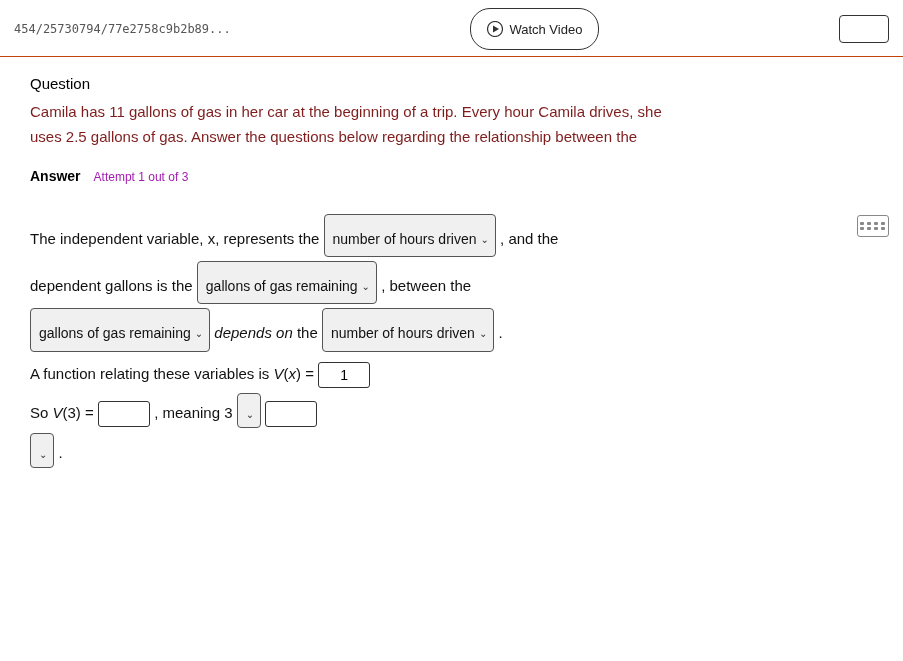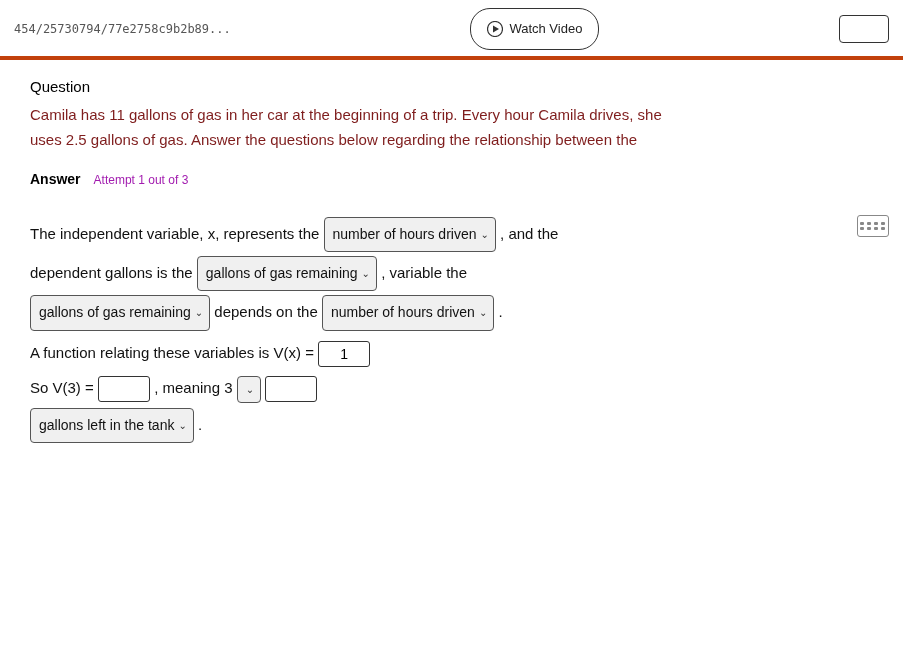--- a/index.html
+++ b/index.html
@@ -11,32 +11,32 @@
       min-height: 661px;
       position: relative;
       overflow: hidden;
     }
 
     .top-bar {
       display: flex;
       justify-content: space-between;
       align-items: center;
       padding: 8px 14px 6px 14px;
-      border-bottom: 4px solid #c2410c;
+      border-bottom: 1px solid #c2410c;
     }
 
     .top-bar-left {
       font-size: 12px;
       color: #555;
       font-family: monospace;
     }
 
     .watch-video-btn {
       display: flex;
-      align-items: flex-start;
+      align-items: center;
       gap: 6px;
       border: 1.5px solid #333;
       border-radius: 20px;
       padding: 12px 16px;
       font-size: 13px;
       font-family: Arial, sans-serif;
       background: #fff;
       cursor: pointer;
       color: #222;
     }
@@ -127,21 +127,21 @@
       line-height: 2.1;
       color: #111;
       font-family: Arial, sans-serif;
     }
 
     .dropdown-select {
       display: inline-flex;
       align-items: center;
       border: 1.5px solid #555;
       border-radius: 4px;
-      padding: 2px 6px 2px 8px;
+      padding: 10px 6px 2px 8px;
       font-size: 14px;
       font-family: Arial, sans-serif;
       background: #fff;
       cursor: pointer;
       gap: 4px;
       white-space: nowrap;
     }
 
     .dropdown-select .chevron {
       font-size: 10px;
@@ -154,20 +154,21 @@
       height: 26px;
       border: 1.5px solid #333;
       border-radius: 3px;
       font-size: 14px;
       font-family: Arial, sans-serif;
       text-align: center;
       vertical-align: middle;
     }
 
     .italics {
+      font-style: italic;
     }
 
     .answer-block {
       margin-bottom: 4px;
     }
 
     .gallons-dropdown {
       background: #f0f0f0;
     }
   </style>
@@ -224,21 +225,21 @@
       </span>
       <span>, and the</span>
     </div>
 
     <div class="answer-line answer-block">
       <span>dependent gallons is the</span>
       <span class="dropdown-select gallons-dropdown">
         <span>gallons of gas remaining</span>
         <span class="chevron">⌄</span>
       </span>
-      <span>, variable the</span>
+      <span>, between the</span>
     </div>
 
     <div class="answer-line answer-block">
       <span class="dropdown-select gallons-dropdown">
         <span>gallons of gas remaining</span>
         <span class="chevron">⌄</span>
       </span>
       <span> <span class="italics">depends on</span> the </span>
       <span class="dropdown-select gallons-dropdown">
         <span>number of hours driven</span>
@@ -257,20 +258,19 @@
       <input class="inline-input" type="text" value="" style="">
       <span>, meaning 3</span>
       <span class="dropdown-select gallons-dropdown">
         <span class="chevron">⌄</span>
       </span>
       <input class="inline-input" type="text" value="" style="">
     </div>
 
     <div class="answer-line answer-block" style="margin-top:2px;">
       <span class="dropdown-select gallons-dropdown">
-        <span>gallons left in the tank</span>
         <span class="chevron">⌄</span>
       </span>
       <span> .</span>
     </div>
 
   </div>
 </div>
 
 </body></html>

